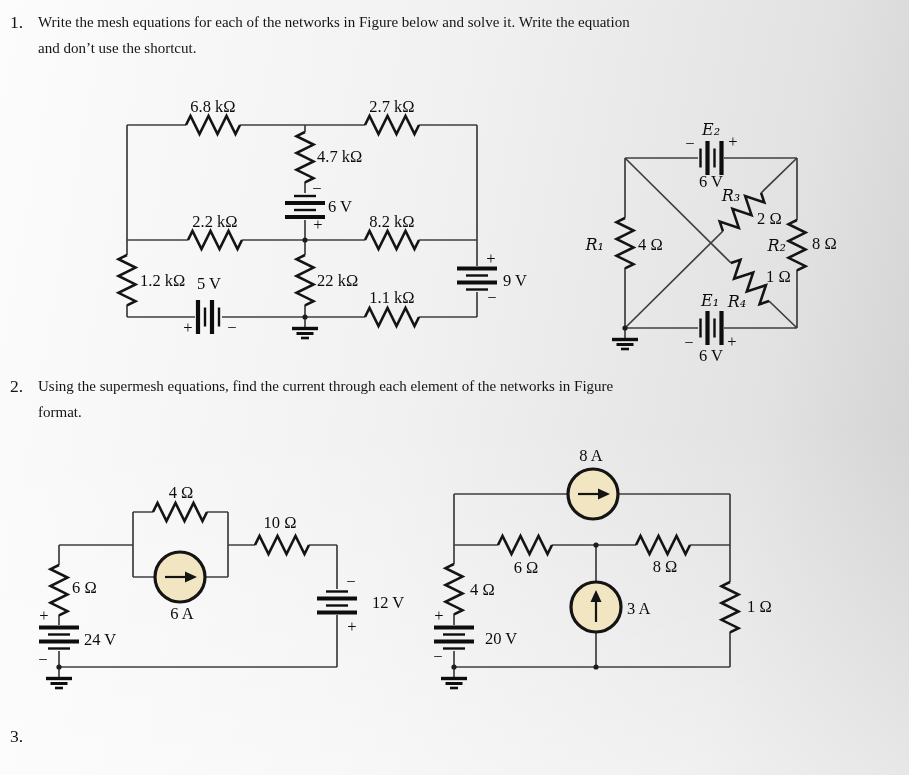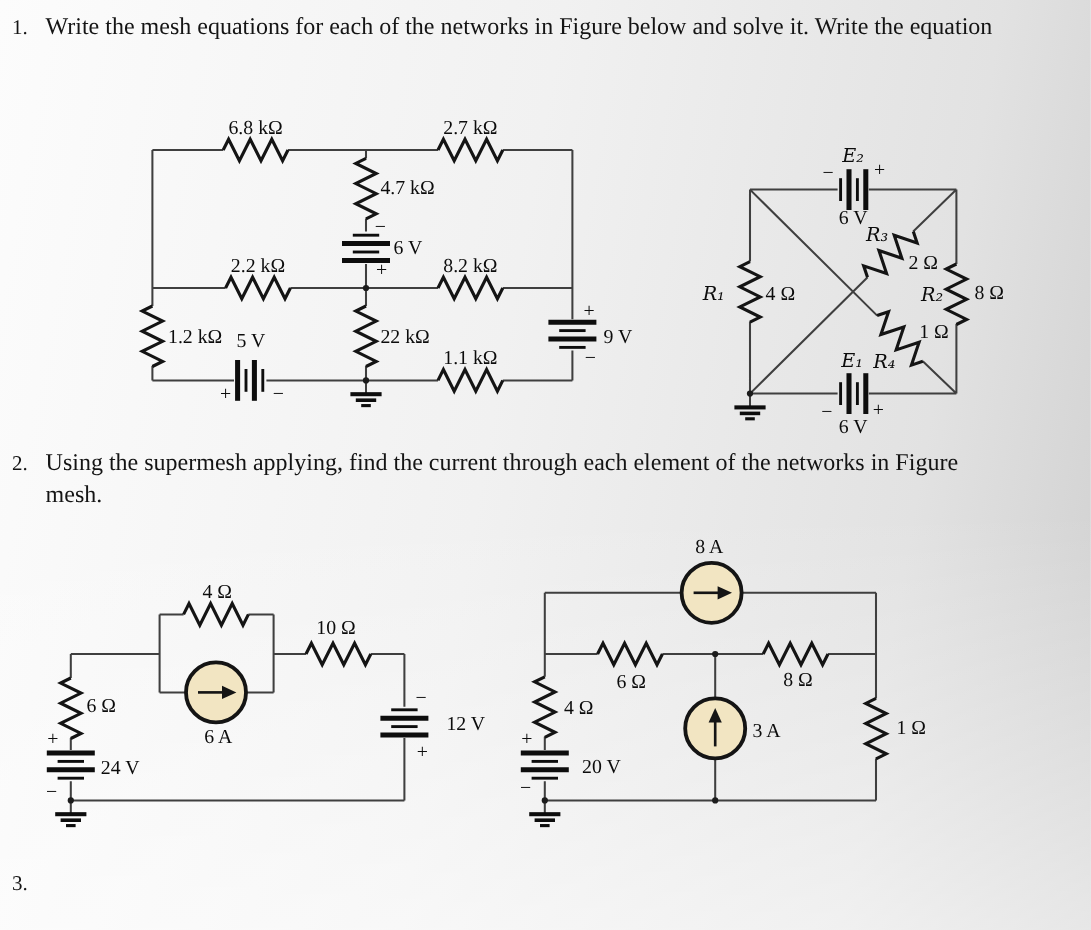--- a/index.html
+++ b/index.html
@@ -7,48 +7,49 @@
     width:909px;height:775px;overflow:hidden;
     background:
       linear-gradient(to bottom, rgba(255,255,255,0) 55%, rgba(255,255,255,.5) 100%),
       linear-gradient(100deg,#fcfcfc 0%,#f1f1f1 45%,#e2e2e2 80%,#cfcfcf 100%);
     font-family:"Liberation Serif","DejaVu Serif",serif;
     position:relative;color:#141414;
   }
   .page{position:absolute;inset:0;}
   .problem{position:absolute;left:10px;width:860px;display:flex;}
   .pnum{width:28px;flex:0 0 28px;font-size:17.5px;line-height:26px;}
-  .ptext{font-size:20px;line-height:26px;}
+  .ptext{font-size:15px;line-height:26px;}
   .pline{display:block;}
   svg.fig{position:absolute;left:0;top:0;width:909px;height:775px;}
   .wire{stroke:#3f3f3f;stroke-width:1.7;fill:none;}
   .comp{stroke:#141414;stroke-width:2.6;fill:none;stroke-linejoin:miter;}
   .dot{fill:#1c1c1c;}
   text.lbl{font-family:"Liberation Serif","DejaVu Serif",serif;font-size:16.5px;fill:#0c0c0c;}
   text.lbli{font-family:"DejaVu Serif",serif;font-style:italic;font-size:16px;fill:#0c0c0c;}
   .ctr{text-anchor:middle;}
   .fin{text-anchor:end;}
 </style>
 </head>
 <body>
 
 <div class="page">
 
   <div class="problem" style="top:9px">
     <span class="pnum">1.</span>
     <span class="ptext">
       <span class="pline">Write the mesh equations for each of the networks in Figure below and solve it. Write the equation</span>
+      <span class="pline">and don’t use the shortcut.</span>
     </span>
   </div>
 
   <div class="problem" style="top:373px">
     <span class="pnum">2.</span>
     <span class="ptext">
-      <span class="pline">Using the supermesh applying, find the current through each element of the networks in Figure</span>
-      <span class="pline">mesh.</span>
+      <span class="pline">Using the supermesh equations, find the current through each element of the networks in Figure</span>
+      <span class="pline">format.</span>
     </span>
   </div>
 
   <div class="problem" style="top:723px">
     <span class="pnum">3.</span>
     <span class="ptext">
     </span>
   </div>
 
   <svg class="fig" viewBox="0 0 909 775">

